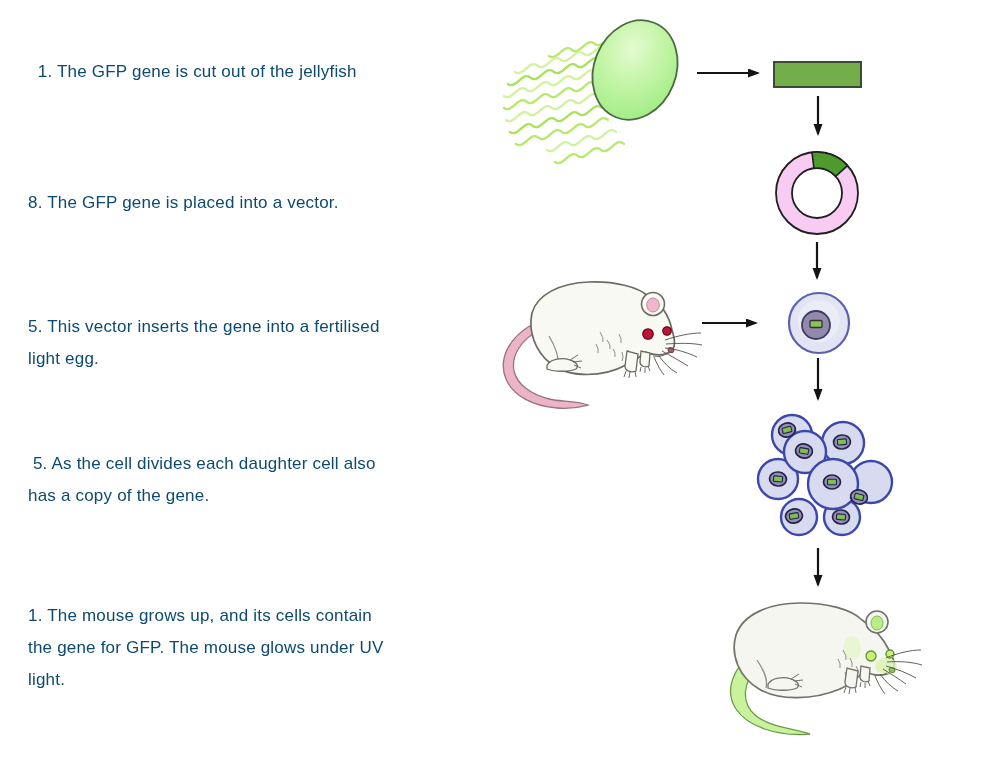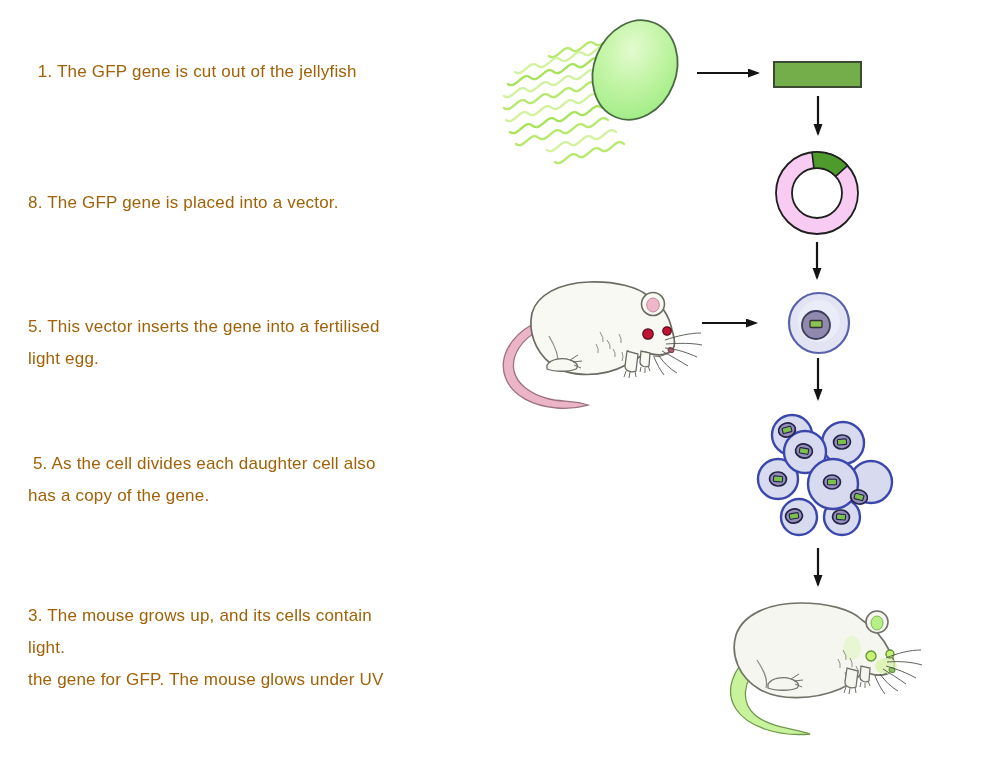--- a/index.html
+++ b/index.html
@@ -1,18 +1,18 @@
 <!DOCTYPE html>
 <html><head>
 <meta charset="utf-8">
 <style>
   html,body{margin:0;padding:0;background:#ffffff;}
   body{width:1000px;height:758px;position:relative;font-family:"Liberation Sans",sans-serif;overflow:hidden;}
   .diagram-svg{position:absolute;left:0;top:0;width:1000px;height:758px;}
-  .step{position:absolute;left:28px;color:#a16207;font-size:17px;line-height:32px;letter-spacing:0.2px;}
+  .step{position:absolute;left:28px;color:#0c4a6e;font-size:17px;line-height:32px;letter-spacing:0.2px;}
   .line{white-space:pre;}
 </style>
 </head>
 <body>
 
 <div>
   <div class="step" style="top:56px">
     <div class="line">  1. The GFP gene is cut out of the jellyfish</div>
   </div>
   <div class="step" style="top:187px">
@@ -20,23 +20,23 @@
   </div>
   <div class="step" style="top:311px">
     <div class="line">5. This vector inserts the gene into a fertilised</div>
     <div class="line">light egg.</div>
   </div>
   <div class="step" style="top:448px">
     <div class="line"> 5. As the cell divides each daughter cell also</div>
     <div class="line">has a copy of the gene.</div>
   </div>
   <div class="step" style="top:600px">
-    <div class="line">3. The mouse grows up, and its cells contain</div>
+    <div class="line">1. The mouse grows up, and its cells contain</div>
+    <div class="line">the gene for GFP. The mouse glows under UV</div>
     <div class="line">light.</div>
-    <div class="line">the gene for GFP. The mouse glows under UV</div>
   </div>
 </div>
 
 <svg class="diagram-svg" viewBox="0 0 1000 758">
   <defs>
     <radialGradient id="jg" cx="38%" cy="32%" r="78%">
       <stop offset="0" stop-color="#e3fbcf"></stop>
       <stop offset="0.55" stop-color="#bdf39f"></stop>
       <stop offset="1" stop-color="#9deb83"></stop>
     </radialGradient>

